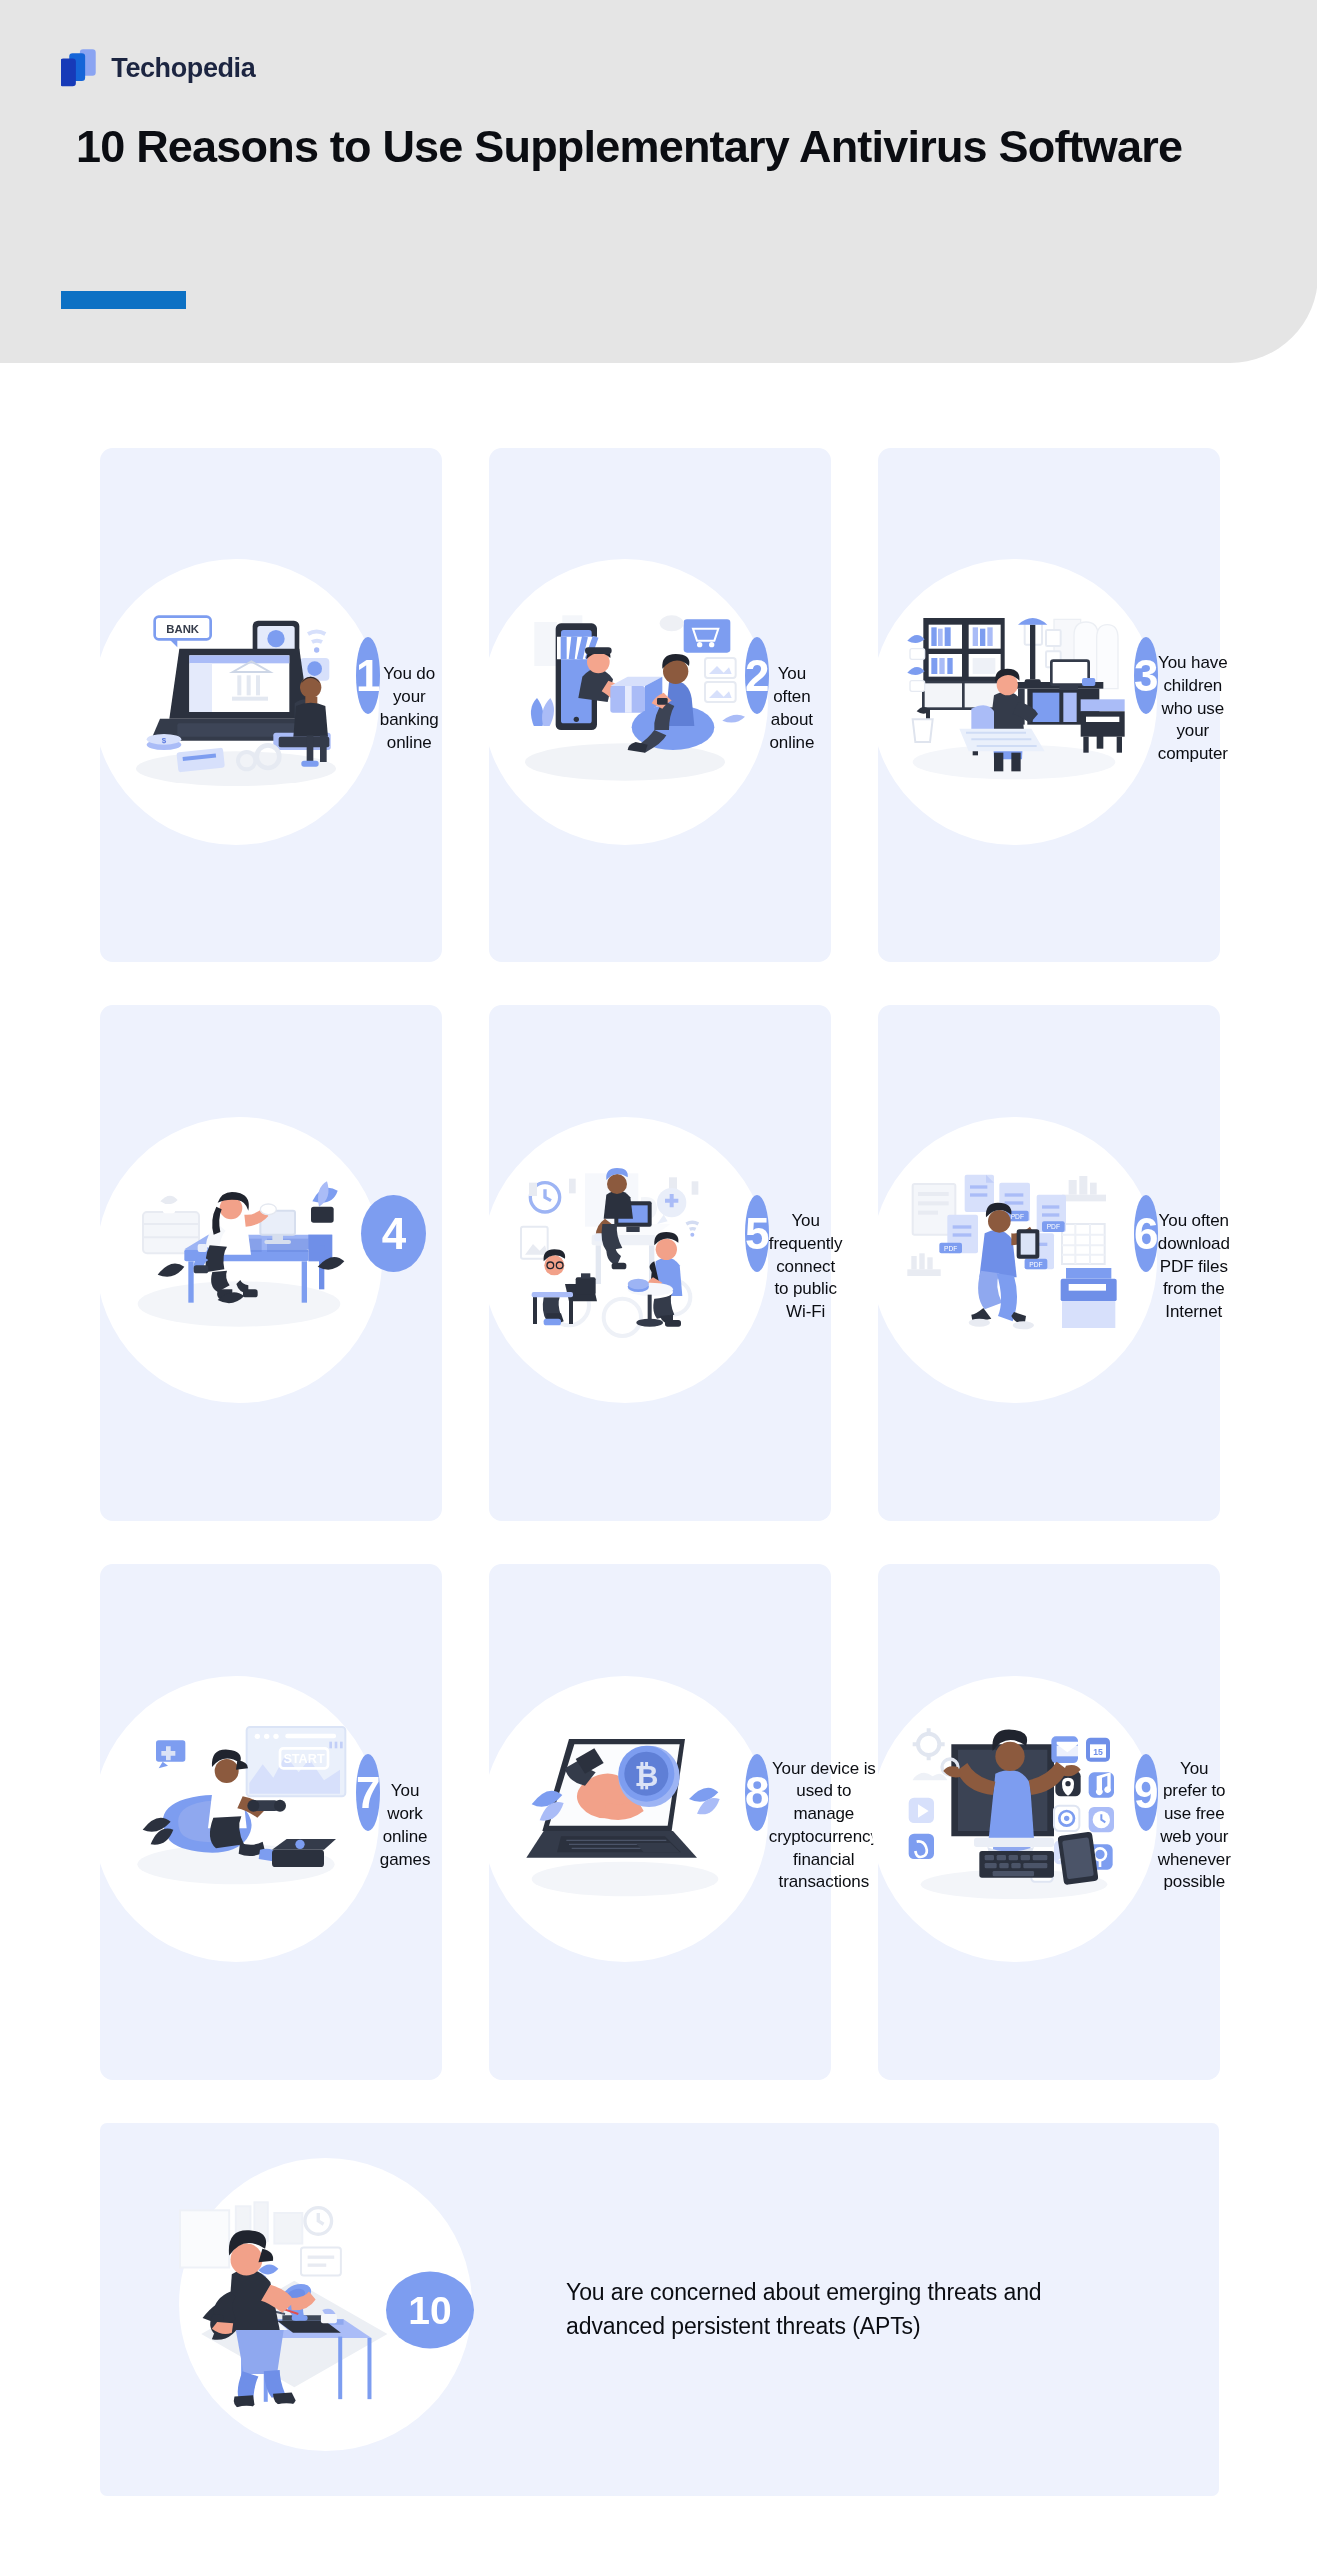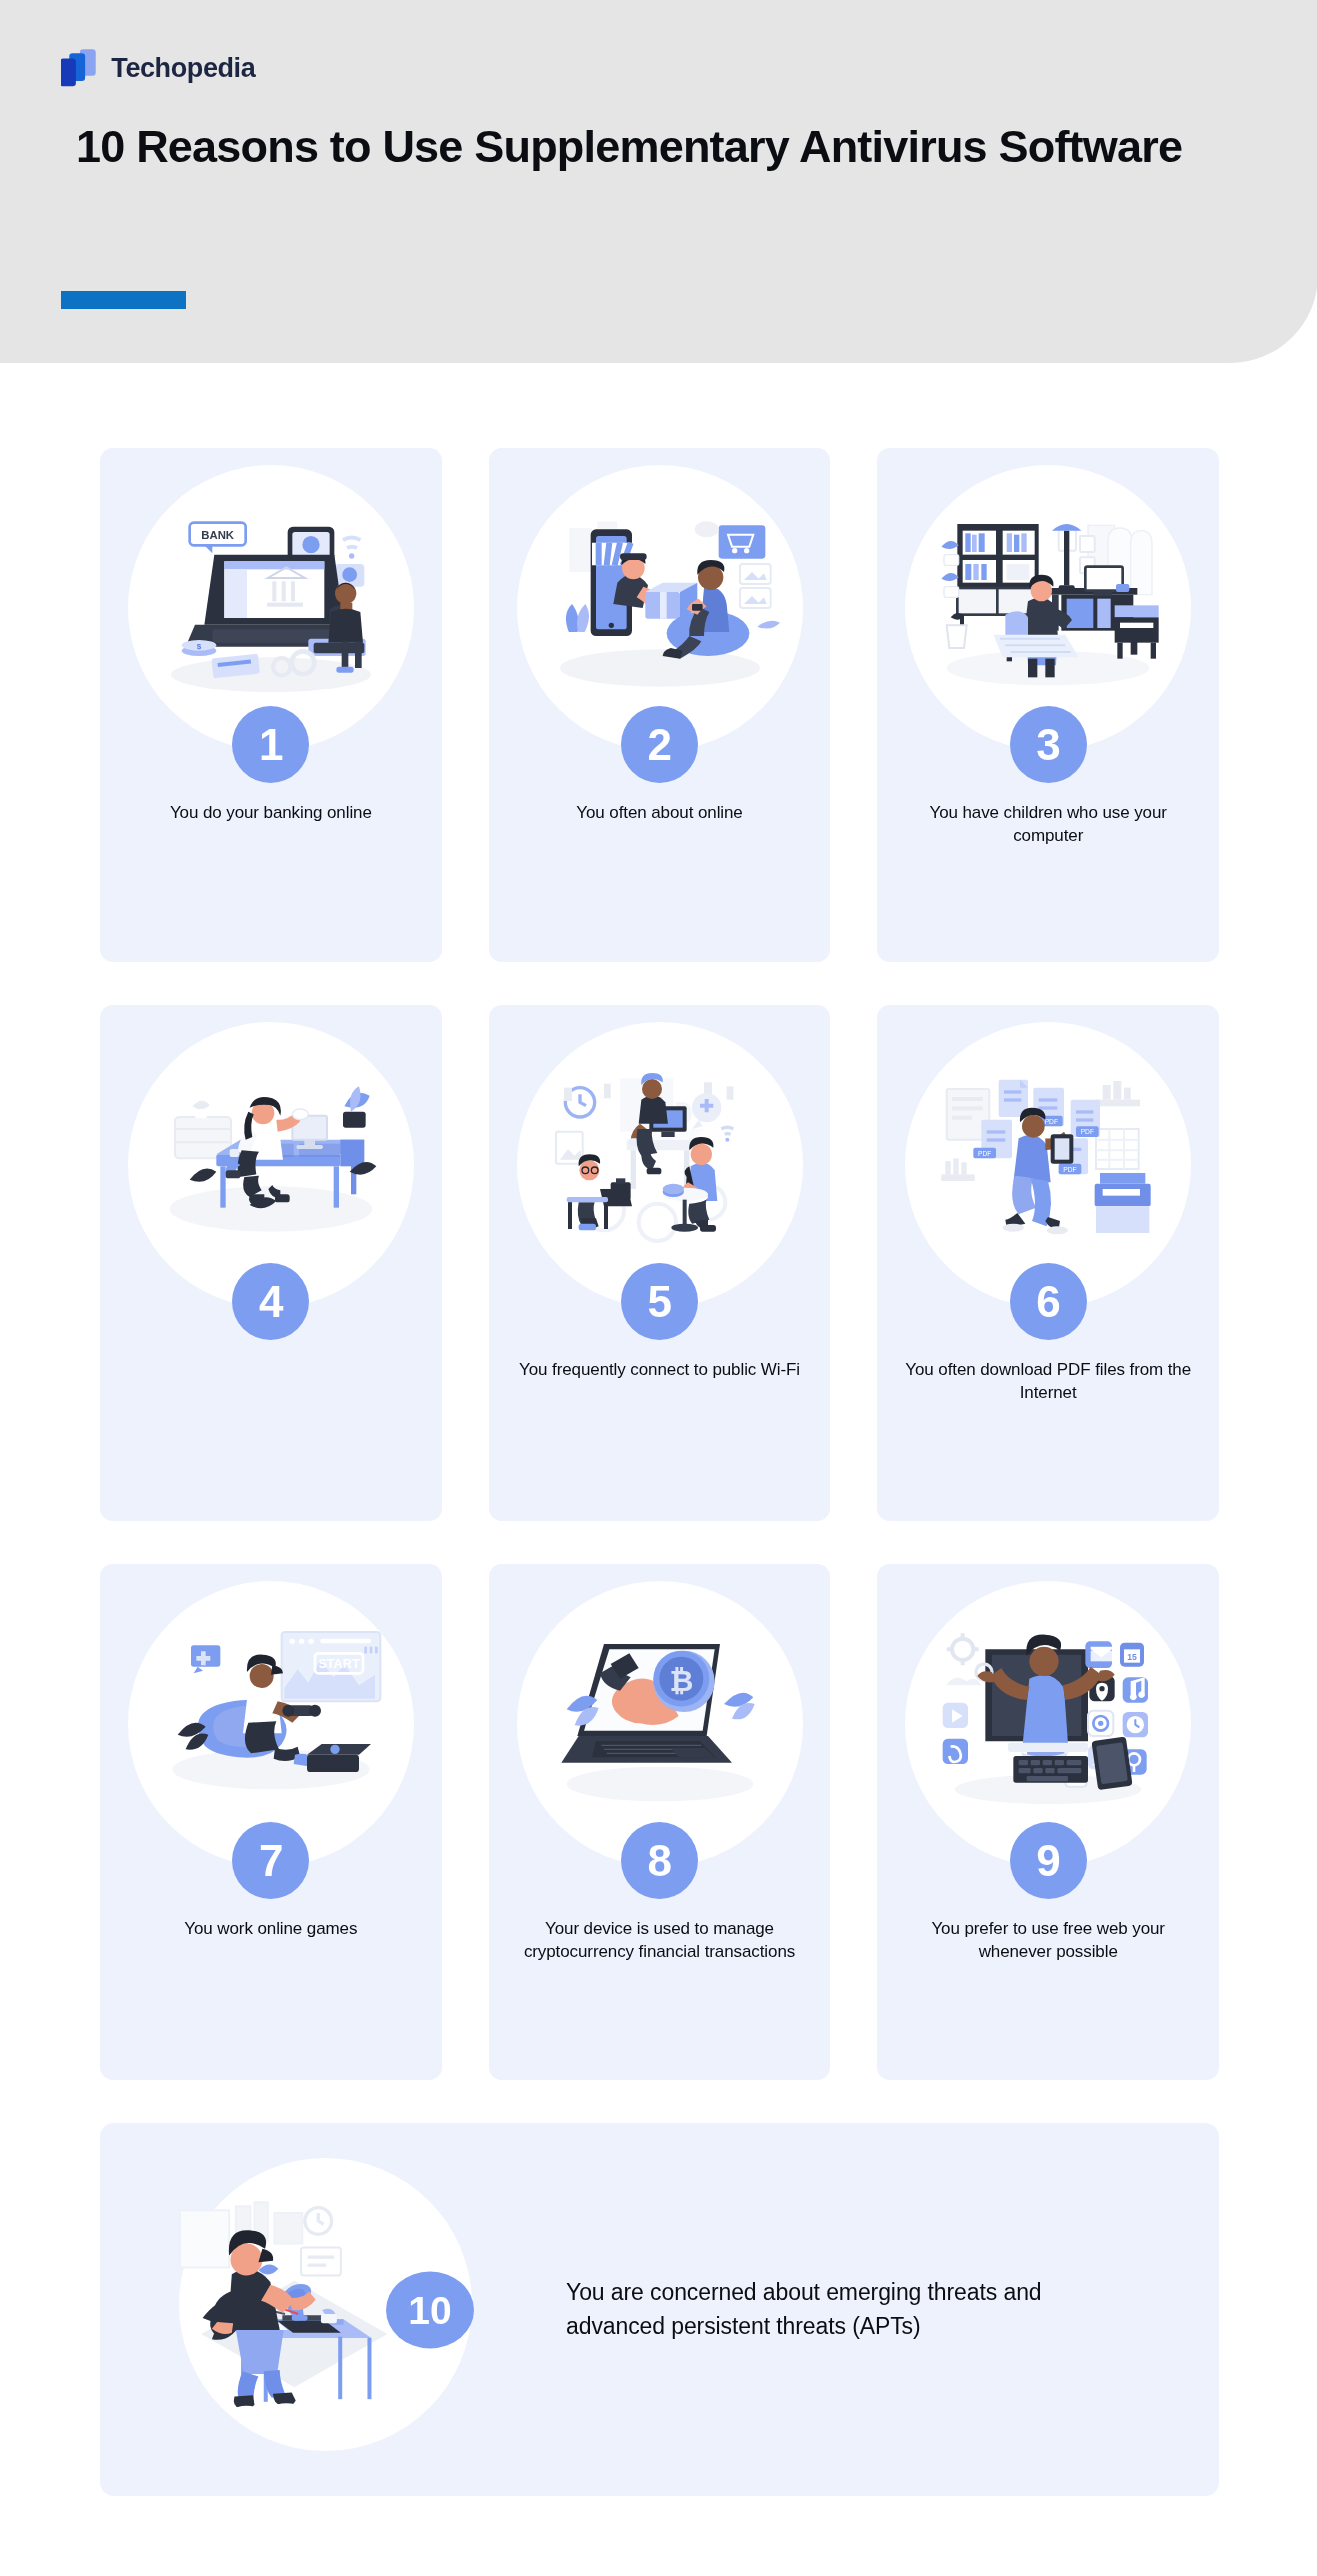--- a/index.html
+++ b/index.html
@@ -20,21 +20,21 @@
     position:absolute; left:76px; top:121px; width:1204px;
     font-size:45px; font-weight:bold; line-height:1.17; letter-spacing:-0.8px; color:#0b0d12;
   }
   #accent-bar { position:absolute; left:61px; top:291px; width:125px; height:18px; background:#0d71c4; }
 
   
   #cards { position:absolute; left:100px; top:448px; width:1119px; }
   .row { display:flex; gap:47px; margin-bottom:43px; }
   .card {
     background:#eef2fd; border-radius:12.6px; width:342px;
-    display:flex; flex-direction:column; align-items:center;
+    display:flex; flex-direction:row; align-items:center;
     padding:9.3px 16px 20px;
   }
   .card.r1 { height:514px; }
   .card.r2 { height:516px; }
   .card.r3 { height:516px; }
 
   
   .illus {
     width:293px; height:294px; position:relative; margin-top:4px;
     display:flex; align-items:center; justify-content:center;
@@ -54,21 +54,21 @@
     letter-spacing:-0.7px;
   }
 
   .caption {
     margin-top:18.6px; text-align:center; font-size:17px; line-height:1.34;
     font-weight:normal; color:#0b0d12; letter-spacing:-0.1px;
   }
 
   
   .card-wide {
-    background:#eef2fd; border-radius:14px; width:1119px; height:373px;
+    background:#eef2fd; border-radius:7px; width:1119px; height:373px;
     display:flex; align-items:center; padding:0 27px 0 40px; position:relative;
   }
   .wide-illus { width:313px; height:313px; position:relative; flex:0 0 auto;
                 display:flex; align-items:center; justify-content:center; }
   .wide-disc { position:absolute; left:39px; top:5.3px; width:293px; height:293px;
                border-radius:50%; background:#ffffff; }
   .wide-art { position:relative; width:266px; height:226px; }
   .wide-num {
     position:absolute; left:286px; top:50%; transform:translateY(-50%);
     width:88px; height:77px; border-radius:50%; background:#7d9df0;

